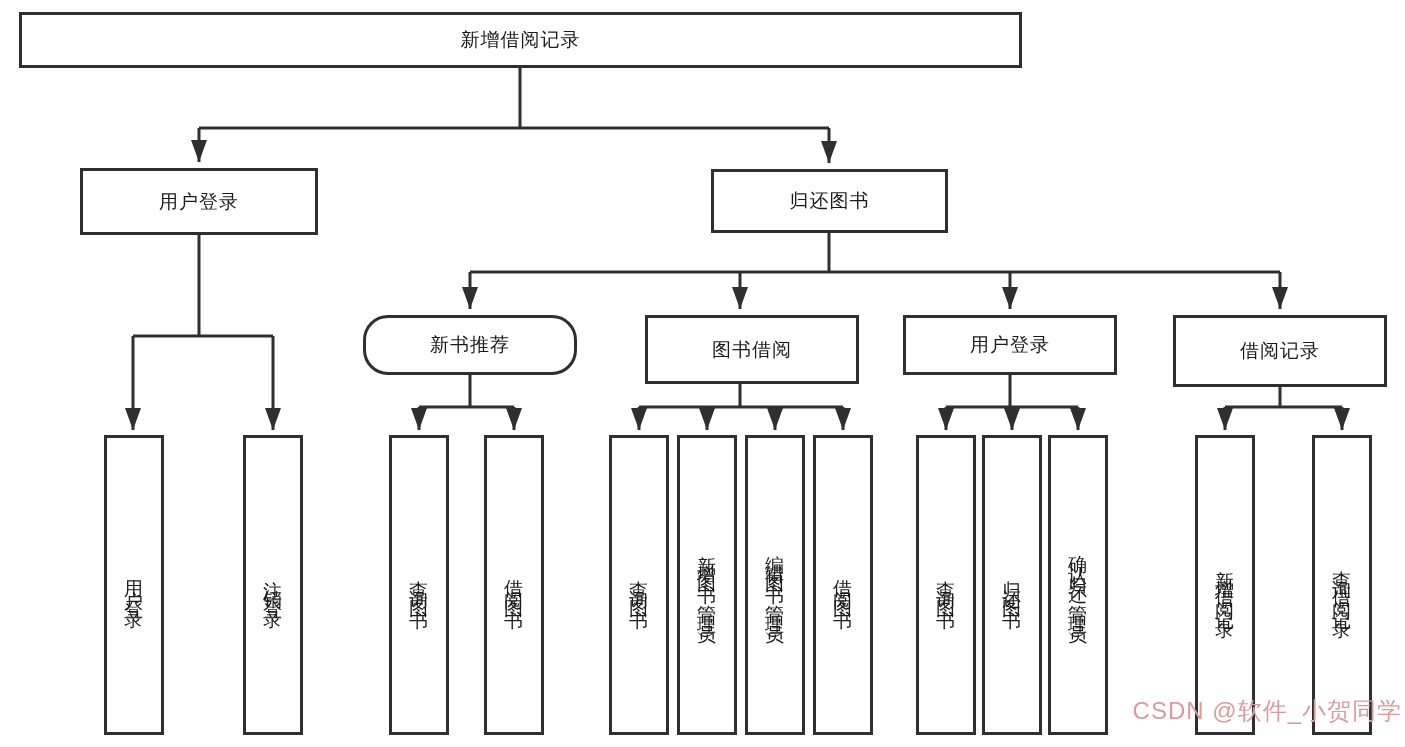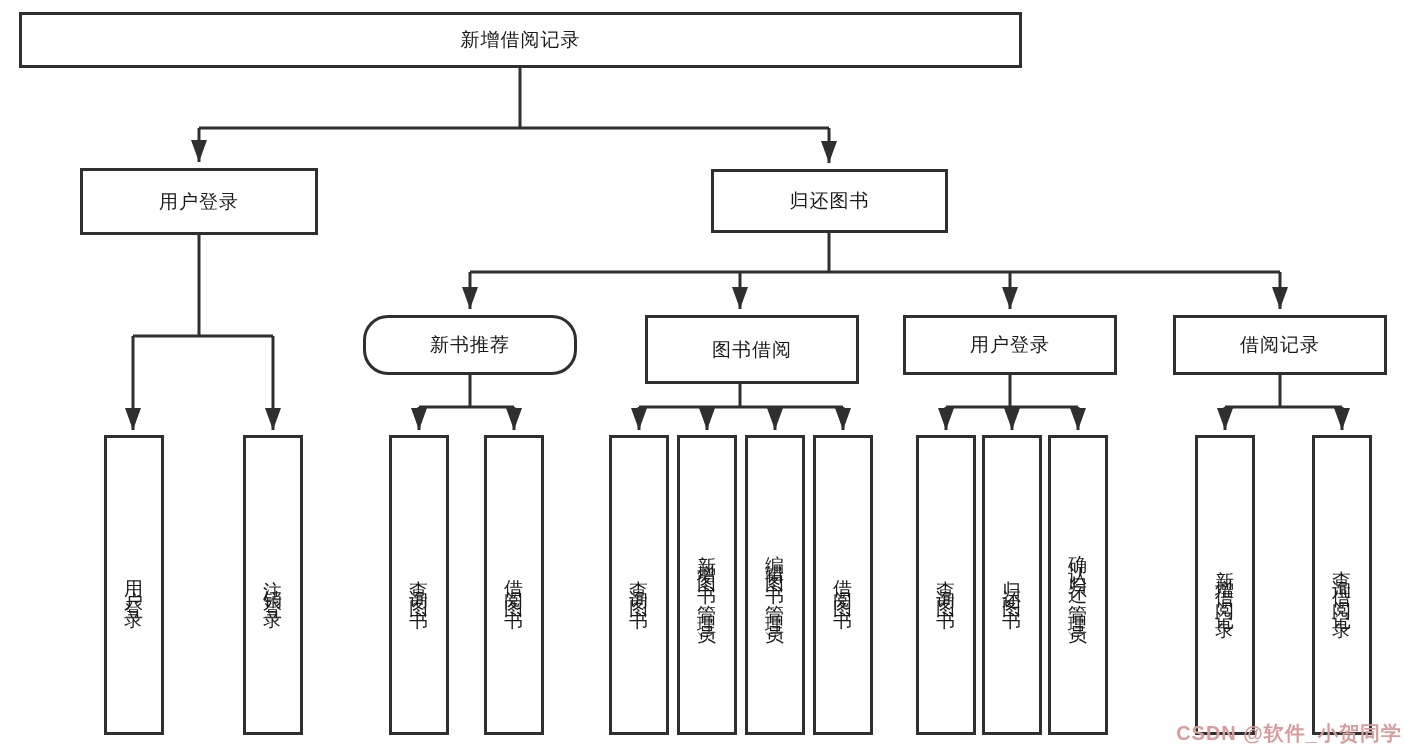--- a/index.html
+++ b/index.html
@@ -55,46 +55,45 @@
   }
   
   .b-root{left:19px;top:12px;width:1003px;height:56px;}
   
   .b-user-login{left:80px;top:168px;width:238px;height:67px;}
   .b-book-mgmt{left:711px;top:169px;width:237px;height:64px;}
   
   .b-new-book-rec{left:363px;top:315px;width:214px;height:60px;border-radius:25px;}
   .b-book-borrow{left:633px;top:315px;width:214px;height:69px;margin-left:12px;}
   .b-current-borrow{left:903px;top:315px;width:214px;height:60px;}
-  .b-borrow-records{left:1173px;top:315px;width:214px;height:60px;}
+  .b-borrow-records{left:1173px;top:315px;width:214px;height:72px;}
   
   .leaf{top:435px;width:60px;height:300px;}
   .l-login{left:104px;}
   .l-logout{left:243px;}
   .l-rec-query{left:389px;}
   .l-rec-borrow{left:484px;}
   .l-bb-query{left:609px;}
   .l-bb-add{left:677px;}
   .l-bb-edit{left:745px;}
   .l-bb-borrow{left:813px;}
   .l-cb-query{left:916px;}
   .l-cb-return{left:982px;}
   .l-cb-confirm{left:1048px;}
   .l-br-add{left:1195px;}
   .l-br-query{left:1312px;}
   .watermark{
     position:absolute;
     right:3px;
-    bottom:0;
-    font-size:20px;
+    bottom:20px;
+    font-size:24px;
     color:var(--watermark);
     letter-spacing:1px;
     z-index:3;
     white-space:nowrap;
-    font-weight:bold;
   }
 </style>
 </head>
 <body>
 
 <div class="stage">
 
   <svg class="connectors" viewBox="0 0 1405 747" xmlns="http://www.w3.org/2000/svg">
     <defs>
       <marker id="arrow" viewBox="0 0 22 16" refX="22" refY="8" markerWidth="22" markerHeight="16" markerUnits="userSpaceOnUse" orient="auto">

